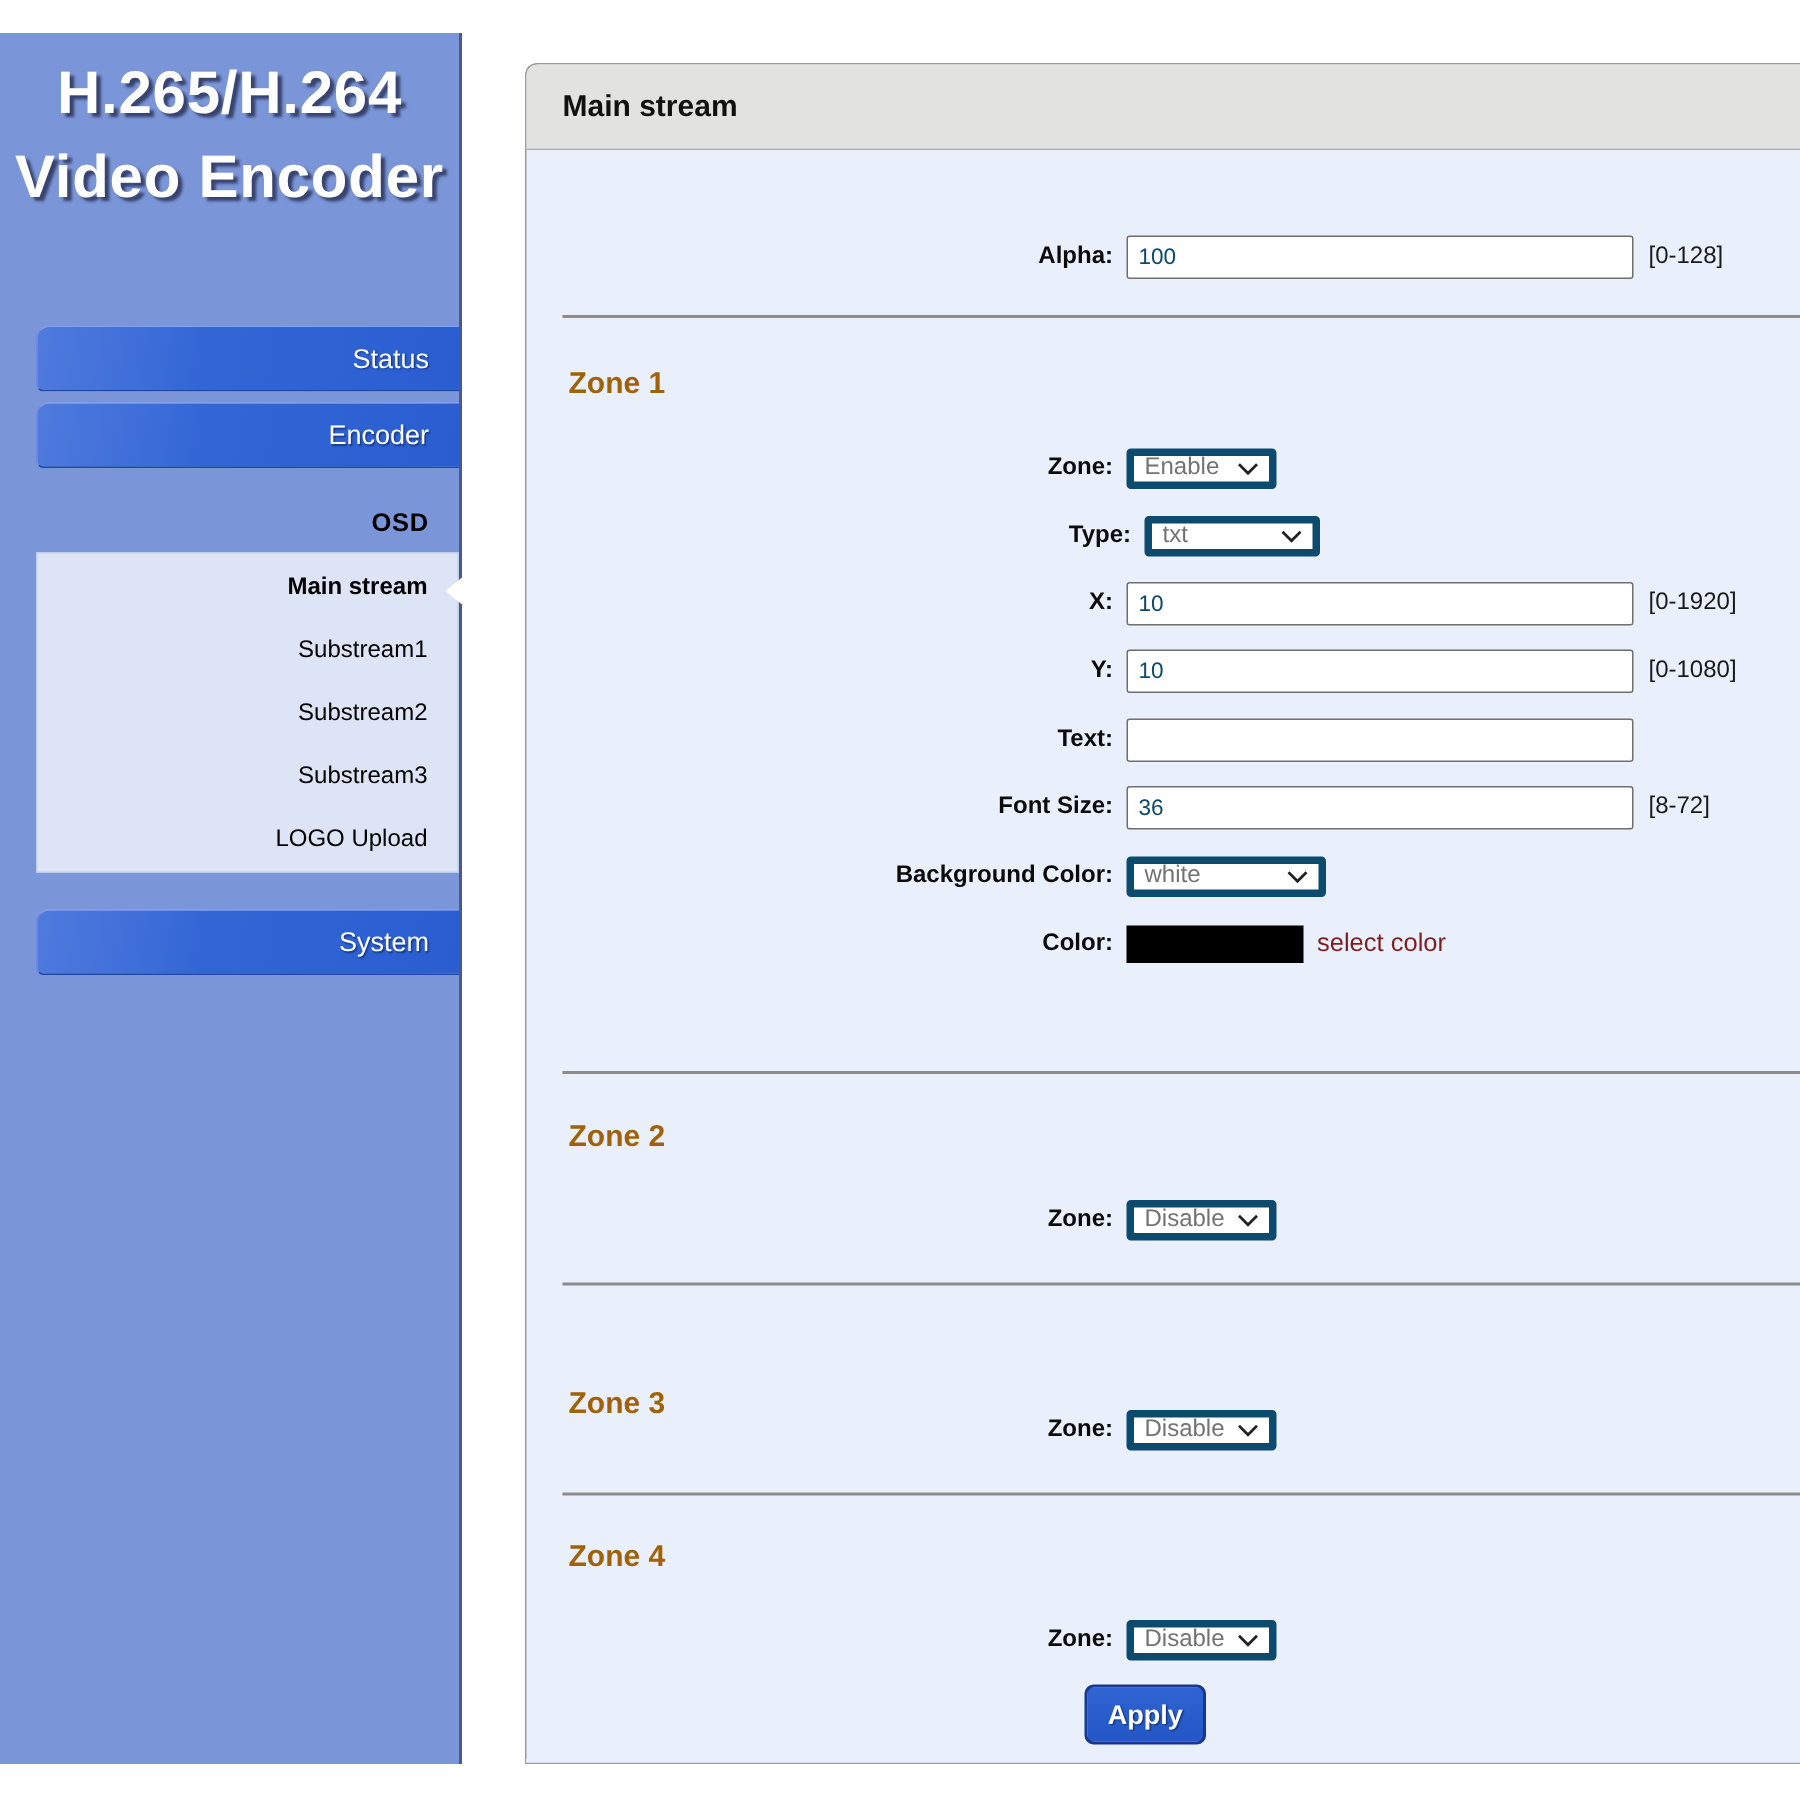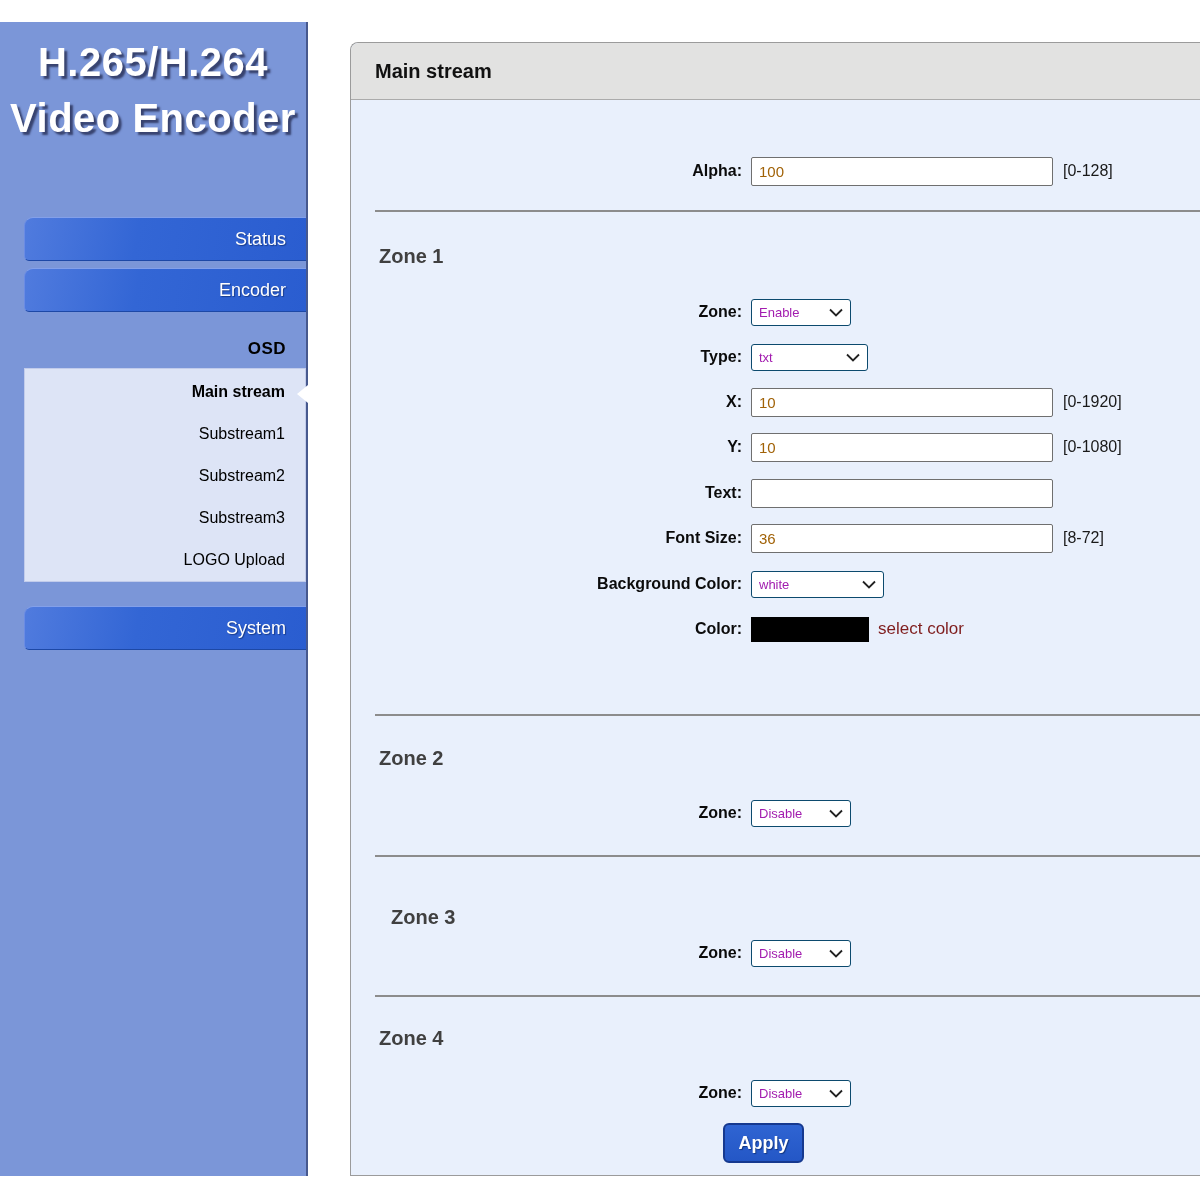--- a/index.html
+++ b/index.html
@@ -44,33 +44,33 @@
                  padding-left:24px; font-size:20px; font-weight:bold; color:#111; }
   .content { position:relative; width:100%; height:1076px; }
 
   .row { position:absolute; left:0; right:0; height:30px;
          display:flex; align-items:center;padding-left:28px; }
   .lbl { width:363px; text-align:right; font-weight:bold; font-size:16px; color:#0b0b0b;
          flex:none; }
   .field { margin-left:9px; display:flex; align-items:center; }
   .hint { margin-left:10px; font-size:16px; color:#191919; }
 
-  .tinput { width:302px; height:29px; border:1px solid #6f6f6f; border-radius:2px;
-            background:#fff; padding:0 7px; font-size:15px; color:#a16207;
+  .tinput { width:338px; height:29px; border:1px solid #6f6f6f; border-radius:2px;
+            background:#fff; padding:0 7px; font-size:15px; color:#0c4a6e;
             font-family:"Liberation Sans", sans-serif; }
-  .sel { height:27px; border:1px solid #0c4a6e; border-radius:3px; background:#fff;
+  .sel { height:27px; border:5px solid #0c4a6e; border-radius:3px; background:#fff;
          display:flex; align-items:center; justify-content:space-between;
-         padding:0 7px; font-size:13px; color:#a21caf; cursor:pointer; }
+         padding:0 7px; font-size:16px; color:#737373; cursor:pointer; }
   .sel.w-zone { width:100px; }
   .sel.w-type { width:117px; }
   .sel.w-bg   { width:133px; }
   .chev { flex:none; margin-left:8px; }
 
   .section-h { position:absolute; left:28px; height:26px; display:flex; align-items:center;
-               font-size:20px; font-weight:bold; color:#404040; }
+               font-size:20px; font-weight:bold; color:#a16207; }
   .divider { position:absolute; left:24px; right:0; height:2px; background:#8c8c8c; }
 
   .swatch { width:118px; height:25px; background:#000; }
   .color-link { margin-left:9px; font-size:17px; color:#7f1d1d; cursor:pointer; }
 
   .apply-btn { position:absolute; left:372px; top:1023px; width:81px; height:40px;
                background:linear-gradient(180deg,#2f64d2 0%,#2457c6 100%);
                border:2px solid #16398f; border-radius:6px; color:#fff;
                font-weight:bold; font-size:18px; text-shadow:1px 1px 1px #12357f;
                display:flex; align-items:center; justify-content:center; cursor:pointer; }
@@ -145,21 +145,21 @@
         <div class="field">
           <div class="sel w-zone">
             <span>Enable</span>
             <svg class="chev" width="14" height="9" viewBox="0 0 14 9">
                 <polyline points="1,1.5 7,7.5 13,1.5" fill="none" stroke="#222" stroke-width="1.8"></polyline>
               </svg>
           </div>
         </div>
       </div>
 
-      <div class="row" style="top:242px;">
+      <div class="row" style="top:242px;margin-left:12px;">
         <div class="lbl">Type:</div>
         <div class="field">
           <div class="sel w-type">
             <span>txt</span>
             <svg class="chev" width="14" height="9" viewBox="0 0 14 9">
                 <polyline points="1,1.5 7,7.5 13,1.5" fill="none" stroke="#222" stroke-width="1.8"></polyline>
               </svg>
           </div>
         </div>
       </div>
@@ -225,21 +225,21 @@
             <span>Disable</span>
             <svg class="chev" width="14" height="9" viewBox="0 0 14 9">
                 <polyline points="1,1.5 7,7.5 13,1.5" fill="none" stroke="#222" stroke-width="1.8"></polyline>
               </svg>
           </div>
         </div>
       </div>
 
       <div class="divider" style="top:755px;"></div>
 
-      <div class="section-h" style="top:804px;margin-left:12px;">Zone 3</div>
+      <div class="section-h" style="top:823px;">Zone 3</div>
       <div class="row" style="top:838px;">
         <div class="lbl">Zone:</div>
         <div class="field">
           <div class="sel w-zone">
             <span>Disable</span>
             <svg class="chev" width="14" height="9" viewBox="0 0 14 9">
                 <polyline points="1,1.5 7,7.5 13,1.5" fill="none" stroke="#222" stroke-width="1.8"></polyline>
               </svg>
           </div>
         </div>

